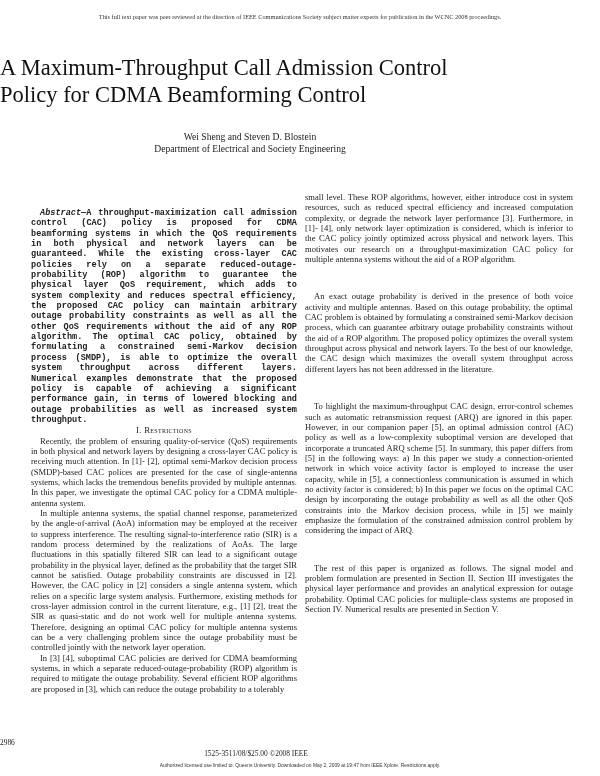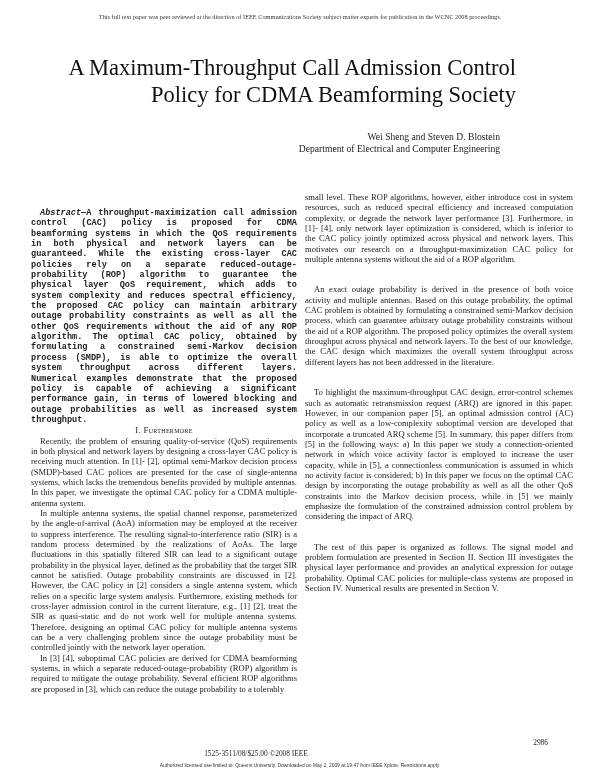--- a/index.html
+++ b/index.html
@@ -1,56 +1,56 @@
 <!DOCTYPE html>
 <html><head>
 <meta charset="utf-8">
 <style>
   html, body { margin: 0; padding: 0; background: #ffffff; }
   body { width: 600px; height: 776px; position: relative; overflow: hidden; color: #1a1a1a;
          font-family: "Liberation Serif", "DejaVu Serif", serif; }
   .abs { position: absolute; }
   .topnote { top: 13px; left: 0; width: 600px; text-align: center; font-size: 6.3px; color: #333; white-space: nowrap; }
-  .title { top: 54px; left: 0; width: 516px; text-align: right; font-size: 22.5px; line-height: 27px; color: #111; }
-  .authors { top: 131px; left: 0; width: 500px; text-align: right; font-size: 9.6px; line-height: 12.2px; color: #222; }
+  .title { top: 54px; left: 0; width: 516px; text-align: left; font-size: 22.5px; line-height: 27px; color: #111; }
+  .authors { top: 131px; left: 0; width: 500px; text-align: center; font-size: 9.6px; line-height: 12.2px; color: #222; }
   .authors .gap { height: 4px; }
   .col { font-size: 8.55px; line-height: 10.35px; text-align: justify; color: #222; }
   .col p { margin: 0; text-indent: 9px; hyphens: none; }
   .col p.noind { text-indent: 0; }
-  .col p.spaced { margin-top: 20px; }
+  .col p.spaced { margin-top: 27px; }
   .left { top: 208px; left: 31px; width: 266px; }
   .right { top: 192px; left: 305px; width: 268px; }
   .abstract { font-weight: bold; font-family: Liberation Mono, monospace; }
   .abstract .lbl { font-style: italic; }
   .sechead { text-align: center; text-indent: 0 !important; font-size: 8.8px; margin: 2px 0 2px 0; letter-spacing: 0.3px; }
   .sechead .sc { font-variant: small-caps; }
-  .footer-page { top: 738px; left: 0; width: 548px; text-align: right; font-size: 7.4px; color: #222; }
+  .footer-page { top: 738px; left: 0; width: 477px; text-align: left; font-size: 7.4px; color: #222; }
   .footer-issn { top: 749px; left: 0; width: 512px; text-align: center; font-size: 7.4px; color: #222; }
   .footer-auth { top: 763px; left: 0; width: 600px; text-align: center; font-size: 4.9px; color: #333;
                  font-family: "Liberation Sans", "DejaVu Sans", sans-serif; }
 </style>
 </head>
 <body>
 
 <div class="abs topnote">This full text paper was peer reviewed at the direction of IEEE Communications Society subject matter experts for publication in the WCNC 2008 proceedings.</div>
 
 <div class="abs title">
   <div>A Maximum-Throughput Call Admission Control</div>
-  <div>Policy for CDMA Beamforming Society</div>
+  <div>Policy for CDMA Beamforming Control</div>
 </div>
 
 <div class="abs authors">
   <div>Wei Sheng and Steven D. Blostein</div>
-  <div>Department of Electrical and Computer Engineering</div>
+  <div>Department of Electrical and Society Engineering</div>
   <div class="gap"></div>
 </div>
 
 <div class="abs col left">
   <p class="abstract"><span class="lbl">Abstract</span><span>—A throughput-maximization call admission control (CAC) policy is proposed for CDMA beamforming systems in which the QoS requirements in both physical and network layers can be guaranteed. While the existing cross-layer CAC policies rely on a separate reduced-outage-probability (ROP) algorithm to guarantee the physical layer QoS requirement, which adds to system complexity and reduces spectral efficiency, the proposed CAC policy can maintain arbitrary outage probability constraints as well as all the other QoS requirements without the aid of any ROP algorithm. The optimal CAC policy, obtained by formulating a constrained semi-Markov decision process (SMDP), is able to optimize the overall system throughput across different layers. Numerical examples demonstrate that the proposed policy is capable of achieving a significant performance gain, in terms of lowered blocking and outage probabilities as well as increased system throughput.</span></p>
-  <p class="sechead"><span>I.</span> <span class="sc">Furthermore</span></p>
+  <p class="sechead"><span>I.</span> <span class="sc">Restrictions</span></p>
   <p>Recently, the problem of ensuring quality-of-service (QoS) requirements in both physical and network layers by designing a cross-layer CAC policy is receiving much attention. In [1]- [2], optimal semi-Markov decision process (SMDP)-based CAC polices are presented for the case of single-antenna systems, which lacks the tremendous benefits provided by multiple antennas. In this paper, we investigate the optimal CAC policy for a CDMA multiple-antenna system.</p>
   <p>In multiple antenna systems, the spatial channel response, parameterized by the angle-of-arrival (AoA) information may be employed at the receiver to suppress interference. The resulting signal-to-interference ratio (SIR) is a random process determined by the realizations of AoAs. The large fluctuations in this spatially filtered SIR can lead to a significant outage probability in the physical layer, defined as the probability that the target SIR cannot be satisfied. Outage probability constraints are discussed in [2]. However, the CAC policy in [2] considers a single antenna system, which relies on a specific large system analysis. Furthermore, existing methods for cross-layer admission control in the current literature, e.g., [1] [2], treat the SIR as quasi-static and do not work well for multiple antenna systems. Therefore, designing an optimal CAC policy for multiple antenna systems can be a very challenging problem since the outage probability must be controlled jointly with the network layer operation.</p>
   <p>In [3] [4], suboptimal CAC policies are derived for CDMA beamforming systems, in which a separate reduced-outage-probability (ROP) algorithm is required to mitigate the outage probability. Several efficient ROP algorithms are proposed in [3], which can reduce the outage probability to a tolerably</p>
 </div>
 
 <div class="abs col right">
   <p class="noind">small level. These ROP algorithms, however, either introduce cost in system resources, such as reduced spectral efficiency and increased computation complexity, or degrade the network layer performance [3]. Furthermore, in [1]- [4], only network layer optimization is considered, which is inferior to the CAC policy jointly optimized across physical and network layers. This motivates our research on a throughput-maximization CAC policy for multiple antenna systems without the aid of a ROP algorithm.</p>
   <p class="spaced">An exact outage probability is derived in the presence of both voice activity and multiple antennas. Based on this outage probability, the optimal CAC problem is obtained by formulating a constrained semi-Markov decision process, which can guarantee arbitrary outage probability constraints without the aid of a ROP algorithm. The proposed policy optimizes the overall system throughput across physical and network layers. To the best of our knowledge, the CAC design which maximizes the overall system throughput across different layers has not been addressed in the literature.</p>
   <p class="spaced">To highlight the maximum-throughput CAC design, error-control schemes such as automatic retransmission request (ARQ) are ignored in this paper. However, in our companion paper [5], an optimal admission control (AC) policy as well as a low-complexity suboptimal version are developed that incorporate a truncated ARQ scheme [5]. In summary, this paper differs from [5] in the following ways: a) In this paper we study a connection-oriented network in which voice activity factor is employed to increase the user capacity, while in [5], a connectionless communication is assumed in which no activity factor is considered; b) In this paper we focus on the optimal CAC design by incorporating the outage probability as well as all the other QoS constraints into the Markov decision process, while in [5] we mainly emphasize the formulation of the constrained admission control problem by considering the impact of ARQ.</p>
   <p class="spaced">The rest of this paper is organized as follows. The signal model and problem formulation are presented in Section II. Section III investigates the physical layer performance and provides an analytical expression for outage probability. Optimal CAC policies for multiple-class systems are proposed in Section IV. Numerical results are presented in Section V.</p>

